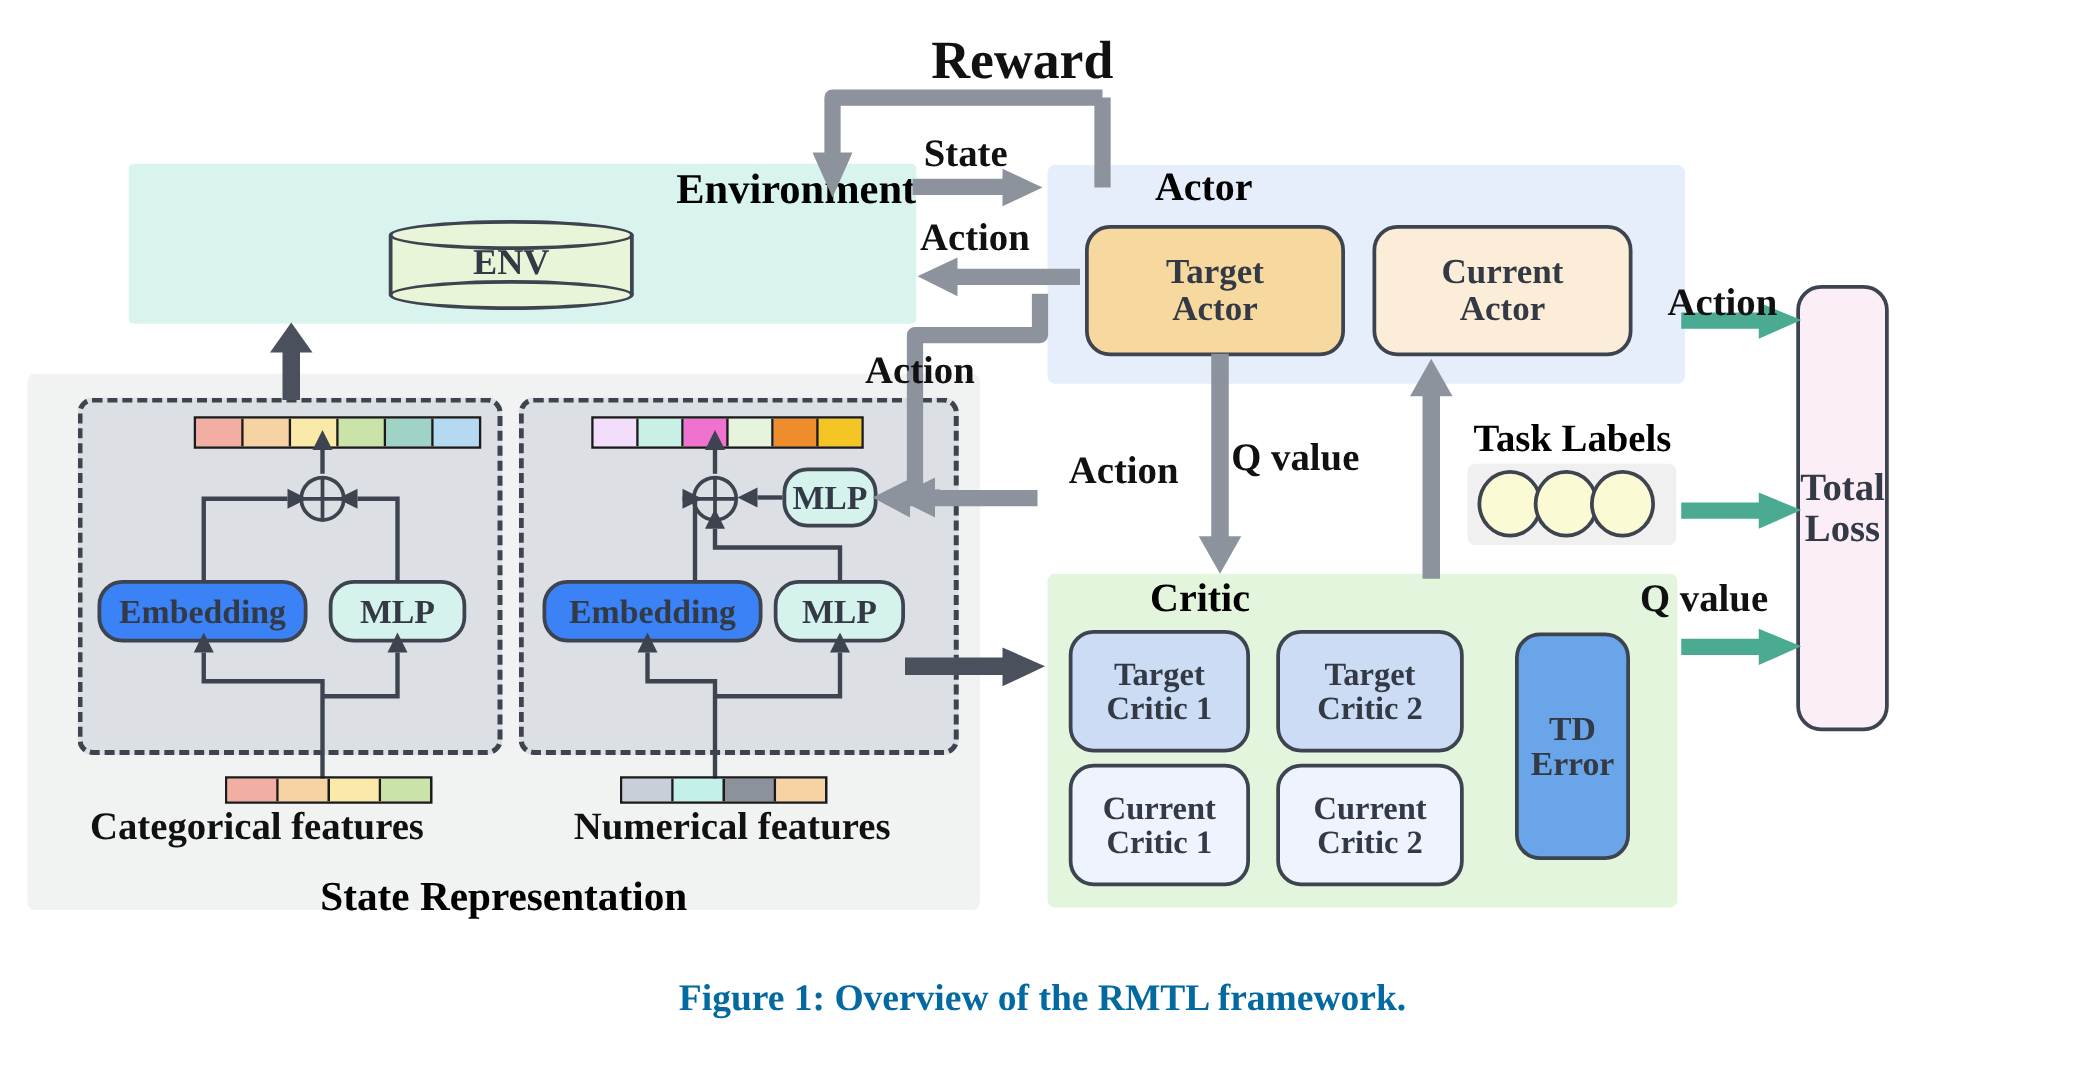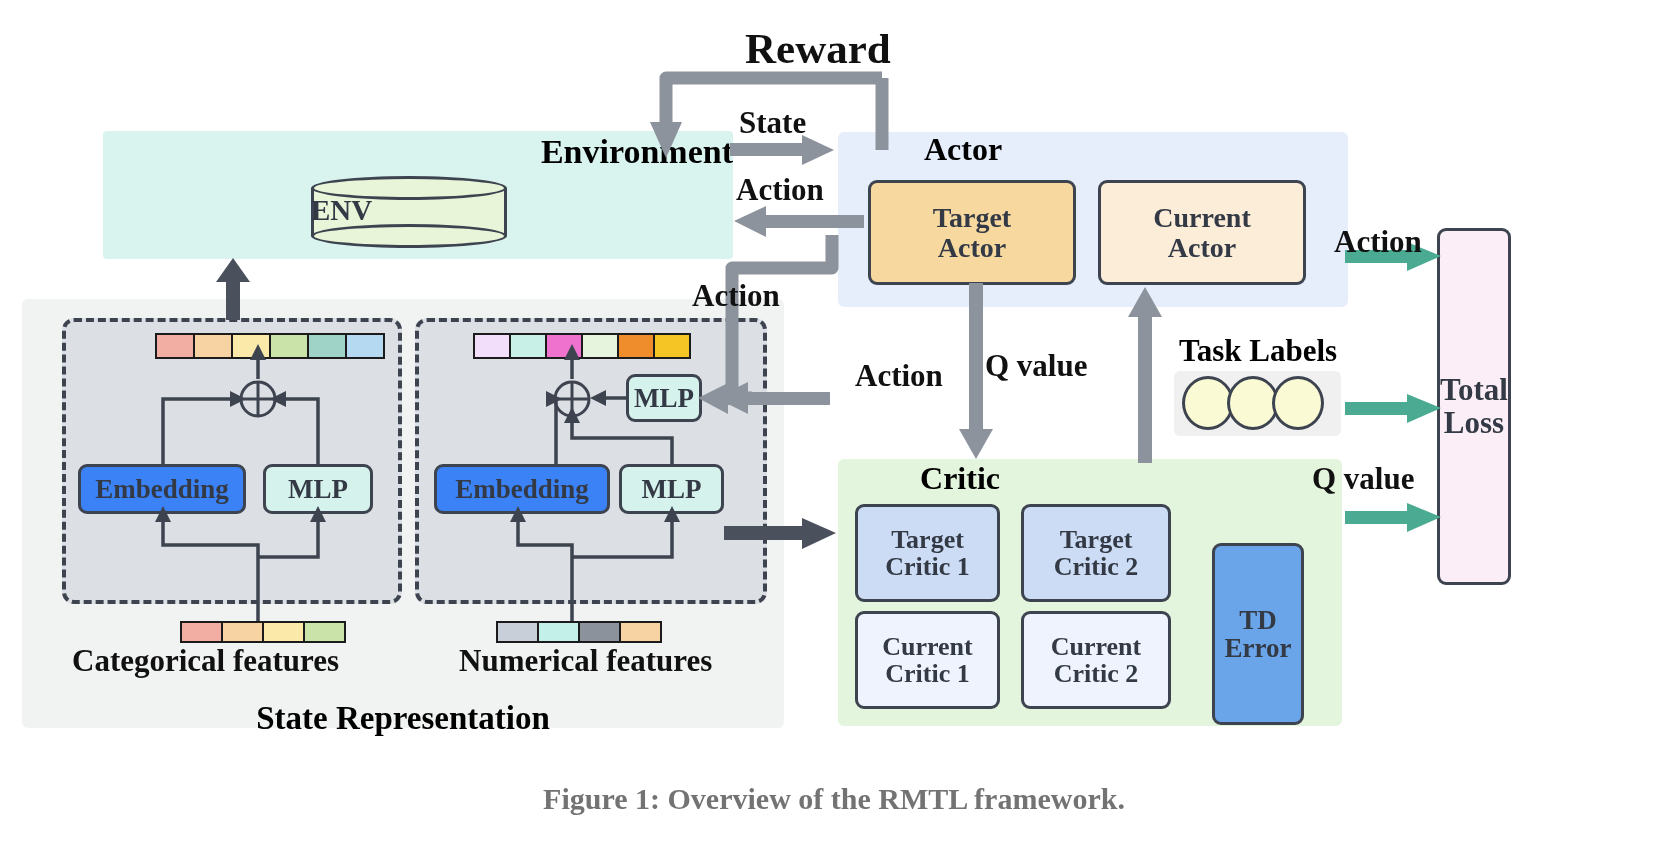--- a/index.html
+++ b/index.html
@@ -14,64 +14,64 @@
   .panel-state{background:#f1f2f2;border-radius:6px;}
   .panel-tasklabels{background:#f0f0f0;border-radius:6px;}
 
   .panel-title{
     font-weight:bold;color:#000;text-align:center;
     font-family:"Liberation Serif",serif;
   }
 
   
   .node{
-    border:3px solid #3d4450;border-radius:9px;
+    border:3px solid #3d4450;border-radius:20px;
     display:flex;align-items:center;justify-content:center;
     text-align:center;font-weight:bold;color:#333a45;line-height:1.05;
     font-family:"Liberation Serif",serif;
   }
   .n-target-actor{background:#f7d9a0;}
   .n-current-actor{background:#fcedd8;}
   .n-target-critic{background:#ccdcf5;}
   .n-current-critic{background:#eef3fd;}
-  .n-td{background:#6ba5e9;margin-top:37px;}
+  .n-td{background:#6ba5e9;}
   .n-embedding{background:#3b82f6;}
   .n-mlp{background:#d6f2ec;}
   .n-total-loss{background:#fbeff7;background:#fceef6;}
 
   
   .subgroup{
     background:#dcdfe3;border:4px dashed #3d4450;border-radius:12px;
   }
 
   
   .strip{display:flex;border:2.5px solid #1b1b1b;box-sizing:content-box;}
   .strip .cell{height:100%;border-right:2.5px solid #1b1b1b;}
   .strip .cell:last-child{border-right:none;}
   .cyl-body{background:#e9f5d9;border:3px solid #3d4450;border-top:none;border-bottom:none;box-sizing:border-box;}
   .cyl-cap{background:#e9f5d9;border:3px solid #3d4450;border-radius:50%;box-sizing:border-box;}
   .cyl-label{
-    position:absolute;width:100%;font-weight:bold;
+    position:absolute;width:100%;text-align:center;font-weight:bold;
     color:#333a45;font-family:"Liberation Serif",serif;
   }
 
   
   .disc-row{position:relative;}
   .disc{position:absolute;border:3px solid #3d4450;border-radius:50%;background:#fafbd5;box-sizing:border-box;}
 
   
   .edge-label{
     font-weight:bold;color:#111;white-space:nowrap;
     font-family:"Liberation Serif",serif;
   }
 
   
   .caption{
     position:absolute;width:100%;text-align:center;
-    font-weight:bold;color:#737373;font-family:"Liberation Serif",serif;
+    font-weight:bold;color:#0369a1;font-family:"Liberation Serif",serif;
   }
   svg{overflow:visible;}
 </style>
 </head>
 <body>
 
 <div id="stage">
 
   <div class="abs panel-env" style="left:103px;top:131px;width:630px;height:128px;"></div>
   <div class="abs panel-title" style="left:103px;top:133px;width:630px;font-size:34px;text-align:right;">Environment</div>

